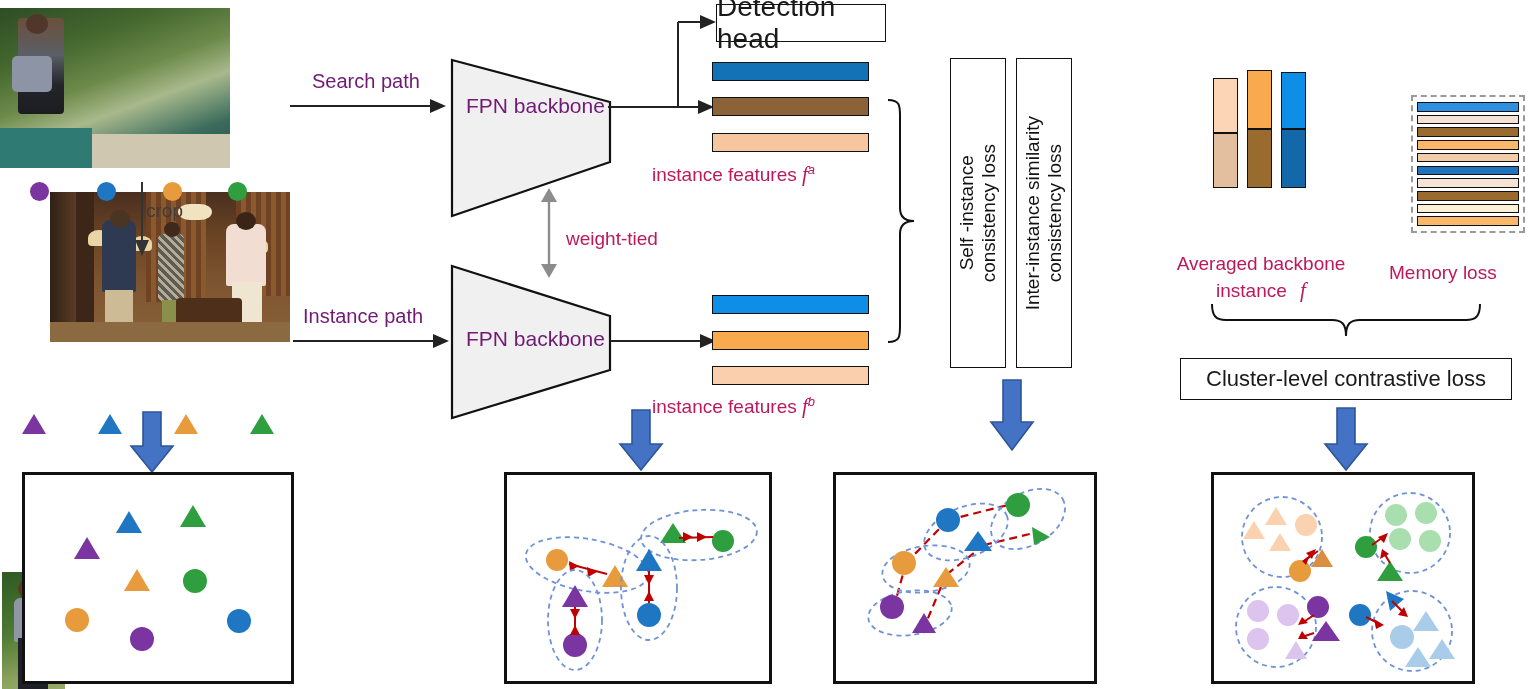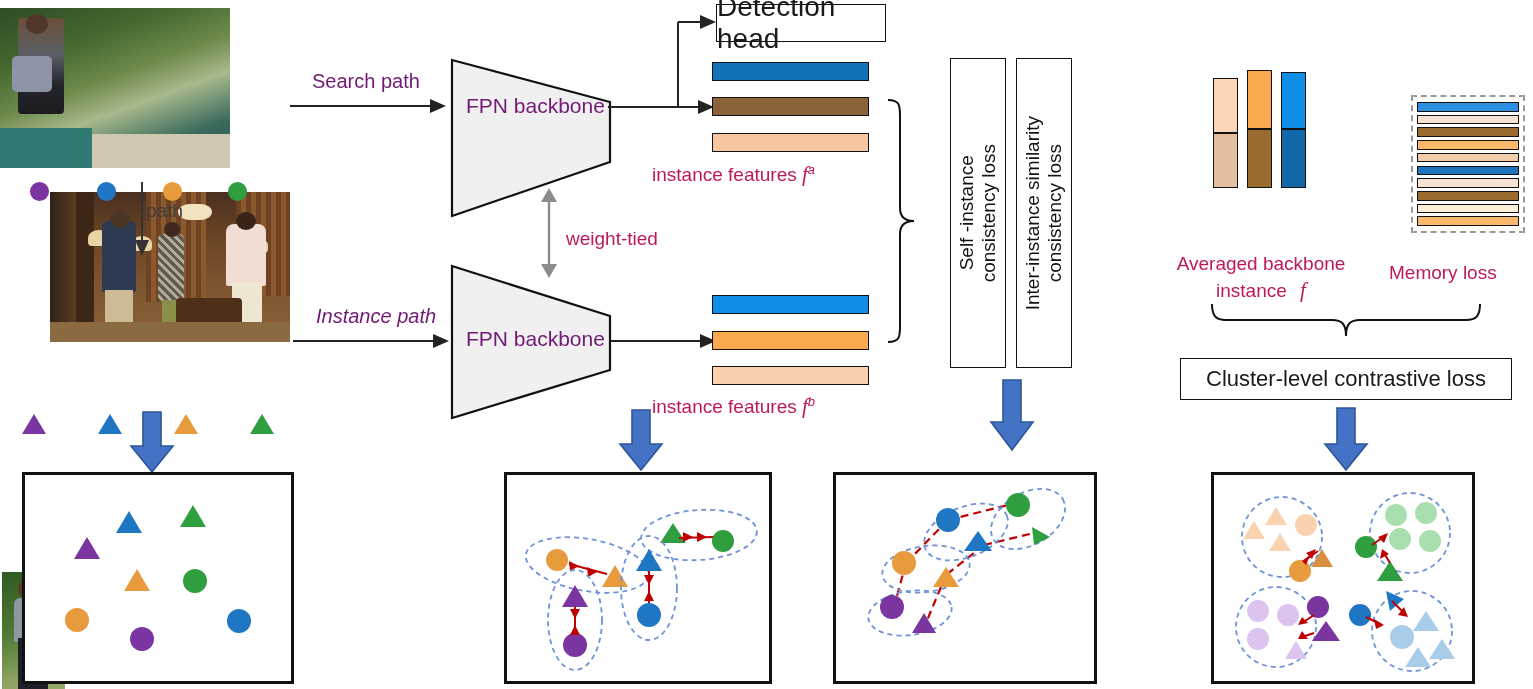--- a/index.html
+++ b/index.html
@@ -58,21 +58,21 @@
   <div class="abs" style="left:30px;top:2px;width:19px;height:19px;border-radius:50%;background:#7a35a0;"></div>
   <div class="abs" style="left:97px;top:2px;width:19px;height:19px;border-radius:50%;background:#1f77c4;"></div>
   <div class="abs" style="left:163px;top:2px;width:19px;height:19px;border-radius:50%;background:#e79b3c;"></div>
   <div class="abs" style="left:228px;top:2px;width:19px;height:19px;border-radius:50%;background:#2e9e3e;"></div>
 </div>
 
 <svg class="abs" style="left:130px;top:182px;" width="30" height="80">
   <line x1="12" y1="0" x2="12" y2="62" stroke="#333" stroke-width="2"></line>
   <polygon points="12,74 5,58 19,58" fill="#333"></polygon>
 </svg>
-<div class="abs lbl" style="left:146px;top:200px;">path</div>
+<div class="abs lbl" style="left:146px;top:200px;">crop</div>
 
 <div class="abs imgph" style="left:2px;top:262px;width:63px;height:147px;
      background:linear-gradient(170deg,#2f5a24,#4e7a33 40%,#8ca35e 70%,#a8b583);">
   <div class="abs" style="left:16px;top:6px;width:24px;height:22px;background:#5b3a24;border-radius:50%;"></div>
   <div class="abs" style="left:12px;top:26px;width:34px;height:44px;background:#8e97a4;border-radius:6px 6px 2px 2px;"></div>
   <div class="abs" style="left:16px;top:66px;width:30px;height:62px;background:#1f1f27;"></div>
   <div class="abs" style="left:22px;top:58px;width:34px;height:34px;background:repeating-linear-gradient(45deg,#9aa4b8 0 3px,#cfd6e2 3px 6px);border-radius:4px;"></div>
 
 </div>
 
@@ -130,21 +130,21 @@
   <line x1="11" y1="10" x2="11" y2="80" stroke="#8c8c8c" stroke-width="2.4"></line>
   <polygon points="11,0 3,14 19,14" fill="#8c8c8c"></polygon>
   <polygon points="11,90 3,76 19,76" fill="#8c8c8c"></polygon>
 </svg>
 <div class="abs gray-lbl" style="left:566px;top:228px;text-align:center;">weight-tied</div>
 
 <svg class="abs" style="left:293px;top:330px;" width="160" height="22">
   <line x1="0" y1="11" x2="142" y2="11" stroke="#222" stroke-width="2"></line>
   <polygon points="156,11 140,4 140,18" fill="#222"></polygon>
 </svg>
-<div class="abs lbl-dark" style="left:316px;top:305px;font-style:italic;">Instance path</div>
+<div class="abs lbl-dark" style="left:303px;top:305px;">Instance path</div>
 
 <svg class="abs" style="left:450px;top:262px;" width="190" height="190">
   <polygon points="2,4 160,54 160,108 2,156" fill="#f0f0f0" stroke="#111" stroke-width="2.2"></polygon>
 </svg>
 <div class="abs lbl-dark" style="left:466px;top:327px;font-size:21px;">FPN backbone</div>
 
 <svg class="abs" style="left:610px;top:330px;" width="110" height="22">
   <line x1="0" y1="11" x2="92" y2="11" stroke="#222" stroke-width="2"></line>
   <polygon points="106,11 90,4 90,18" fill="#222"></polygon>
 </svg>

